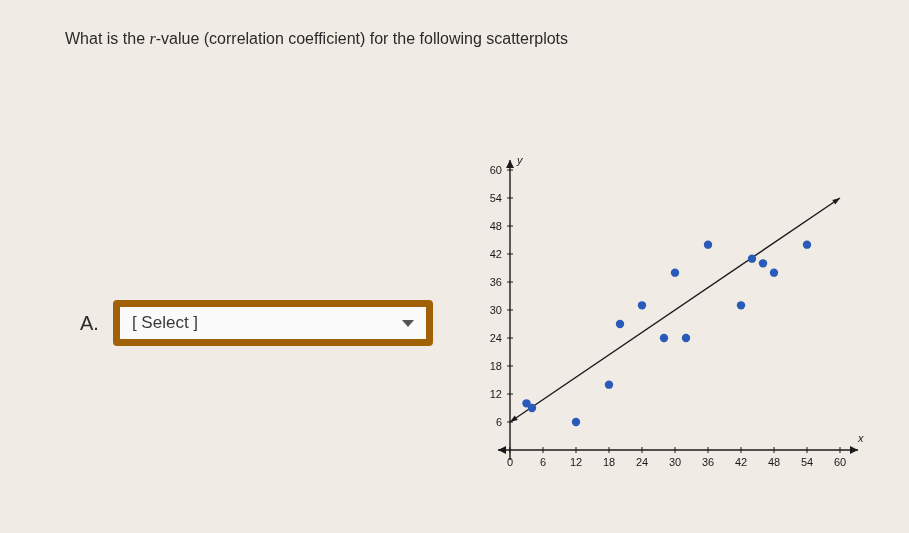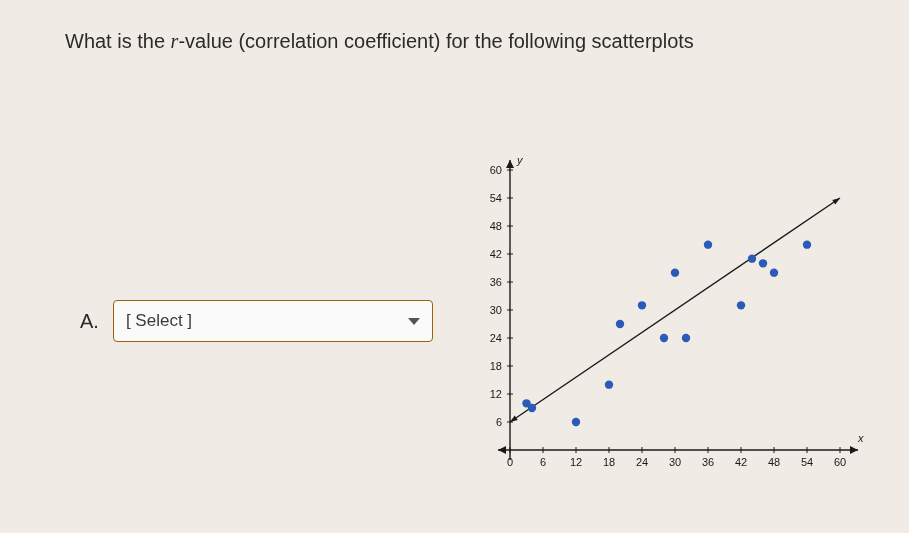--- a/index.html
+++ b/index.html
@@ -8,42 +8,42 @@
       height: 533px;
       background: #f0ece5;
       font-family: Georgia, 'Times New Roman', serif;
       position: relative;
       overflow: hidden;
     }
     .question {
       position: absolute;
       top: 30px;
       left: 65px;
-      font-size: 20px;
+      font-size: 16px;
       color: #2a2a2a;
       font-family: -apple-system, 'Segoe UI', Arial, sans-serif;
     }
     .question .ital { font-style: italic; font-family: Georgia, serif; }
     .answer-row {
       position: absolute;
       top: 300px;
       left: 80px;
       display: flex;
       align-items: center;
       gap: 14px;
     }
     .answer-label {
       font-size: 20px;
       color: #2a2a2a;
       font-family: -apple-system, 'Segoe UI', Arial, sans-serif;
     }
     .select {
       width: 320px;
       height: 42px;
-      border: 1px solid #a16207;
+      border: 7px solid #a16207;
       border-radius: 4px;
       background: #fafafa;
       display: flex;
       align-items: center;
       justify-content: space-between;
       padding: 16px 12px;
       font-size: 17px;
       color: #3a3a3a;
       font-family: -apple-system, 'Segoe UI', Arial, sans-serif;
       cursor: pointer;

